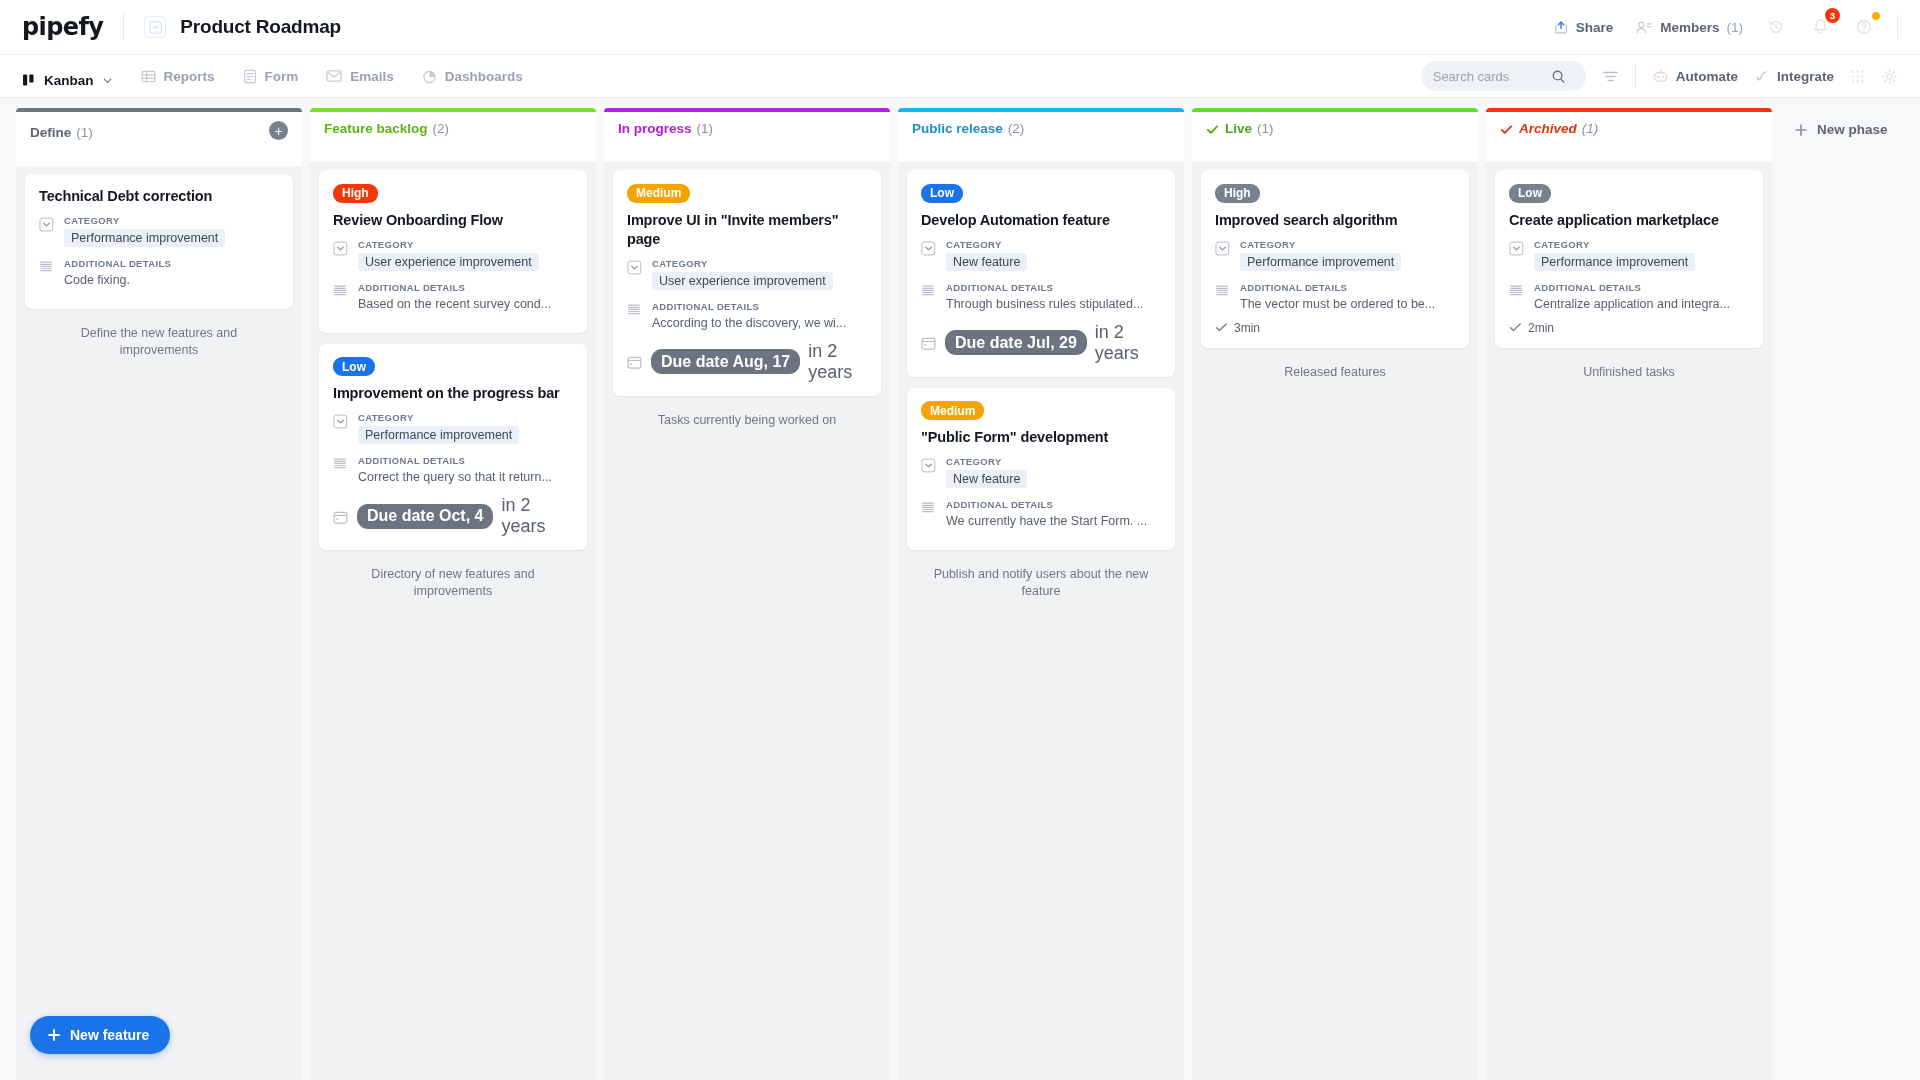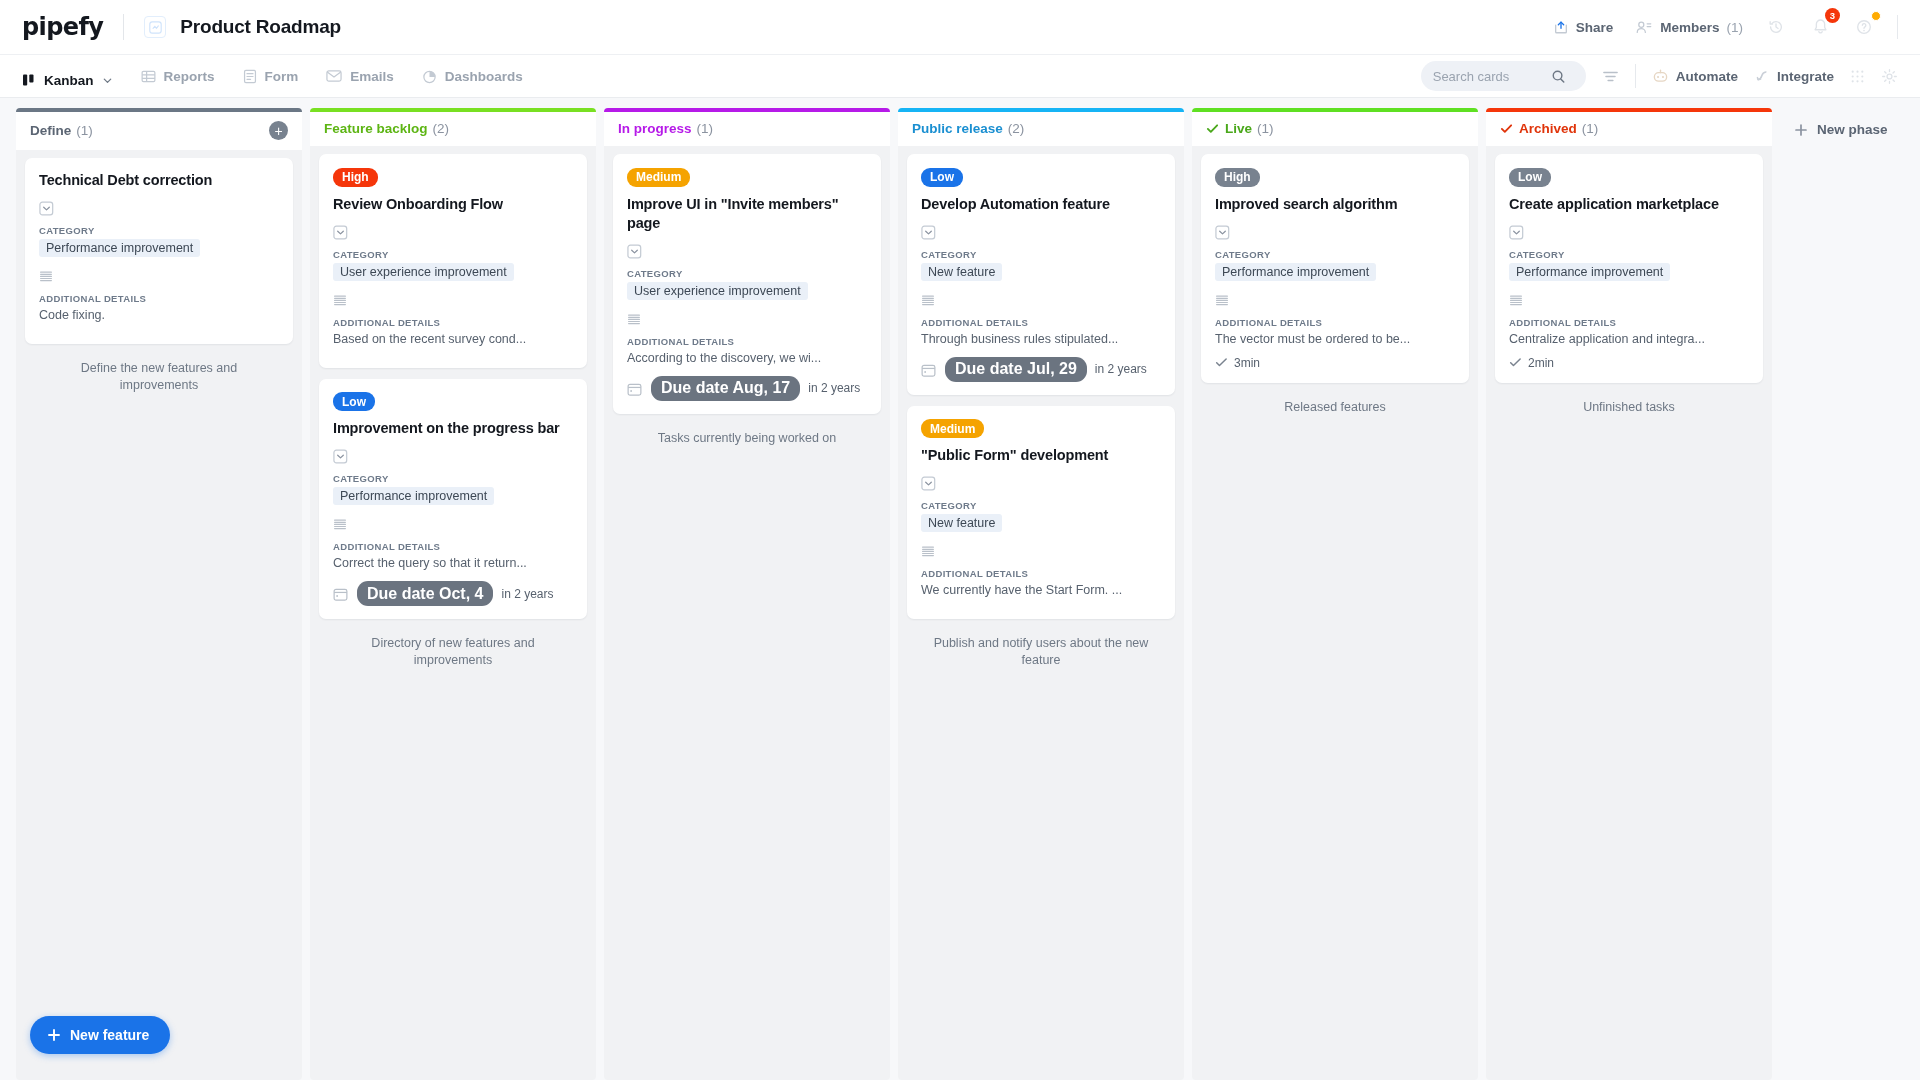--- a/index.html
+++ b/index.html
@@ -94,22 +94,22 @@
     margin-left: 8px;
     display:flex; flex-direction:column;
     height: 100%;
   }
   .column:first-child { margin-left: 16px; }
 
   .col-head {
     background:#fff;
     border-radius: 4px 4px 0 0;
     border-top: 4px solid #888;
-    padding: 9px 14px 10px 14px;
-    display:flex; align-items:center;
+    padding: 9px 14px 26px 14px;
+    display:flex; align-items:flex-end;
     position:relative;
   }
   .col-title { font-size:13.5px; font-weight:600; }
   .col-count { font-size:13.5px; color:#8b93a0; font-weight:400; margin-left:5px; }
   .col-check { margin-right:6px; display:flex; align-items:center; }
   .add-btn {
     margin-left:auto; width:19px; height:19px; border-radius:50%;
     background:#78828f; color:#fff; font-size:14px; line-height:1;
     display:flex; align-items:center; justify-content:center; cursor:pointer;
     font-weight:400;
@@ -140,21 +140,21 @@
   }
   .lbl-high { background:#f5360a; }
   .lbl-medium { background:#f5a300; }
   .lbl-low { background:#1a73e8; }
   .lbl-grey { background:#78828f; }
 
   .card-title {
     font-size:14.5px; font-weight:700; color:#14181f;
     line-height:1.32; margin-bottom:9px; letter-spacing:-0.15px;
   }
-  .field-row { display:flex; gap:9px; margin-bottom:7px;flex-direction:column; }
+  .field-row { display:flex; gap:9px; margin-bottom:7px; }
   .field-icon { width:16px; min-width:16px; margin-top:2px; }
   .field-body { flex:1; min-width:0; }
   .field-label {
     font-size:9.5px; font-weight:700; color:#6e7a8a;
     letter-spacing:0.35px; margin-bottom:3px;
   }
   .chip {
     display:inline-block;
     background:#eaf0f8; color:#3d4855;
     font-size:12.5px; padding: 2px 7px; border-radius:3px;
@@ -162,21 +162,21 @@
   }
   .field-text {
     font-size:12.5px; color:#57616e; line-height:1.35;
     overflow:hidden; text-overflow:ellipsis; white-space:nowrap;
   }
   .due-row { display:flex; align-items:center; gap:8px; margin-top:9px; }
   .due-pill {
     background:#6b7480; color:#fff; font-size:16px; font-weight:700;
     padding:3.5px 10px; border-radius:11px; white-space:nowrap;
   }
-  .due-rel { font-size:12px; color:#57616e; }
+  .due-rel { font-size:18px; color:#57616e; }
   .time-row { display:flex; align-items:center; gap:6px; margin-top:8px; font-size:12px; color:#57616e; }
 
   .col-footer {
     text-align:center; font-size:12.5px; color:#6e7885;
     line-height:1.35; padding: 5px 16px 0 16px;
   }
 
   
   .new-phase {
     margin-left: 22px; margin-top:14px;
@@ -629,21 +629,21 @@
                 <svg width="13" height="13" viewBox="0 0 14 14">
                   <path d="M1.8 7.3l3 3L12 3.3" fill="none" stroke="#7a838f" stroke-width="1.6" stroke-linecap="round" stroke-linejoin="round"></path>
                 </svg>
               </span>
               <span>3min</span>
             </div></div>
           <div class="col-footer">Released features</div>
         </div>
       </div>
       <div class="column">
-        <div class="col-head" style="border-top-color: rgb(245, 54, 10);">
+        <div class="col-head" style="border-top-color: rgb(245, 54, 10); font-style: italic;">
           <span class="col-check">
             <svg width="13" height="13" viewBox="0 0 14 14">
               <path d="M2 7.4l3.2 3.2L12 3.6" fill="none" stroke="#e0340a" stroke-width="2" stroke-linecap="round" stroke-linejoin="round"></path>
             </svg>
           </span>
           <span class="col-title" style="color:#e0340a">Archived</span>
           <span class="col-count">(1)</span>
         </div>
         <div class="col-body">
           <div class="card"><div class="label-pill lbl-grey">Low</div><div class="card-title">Create application marketplace</div><div class="field-row">

